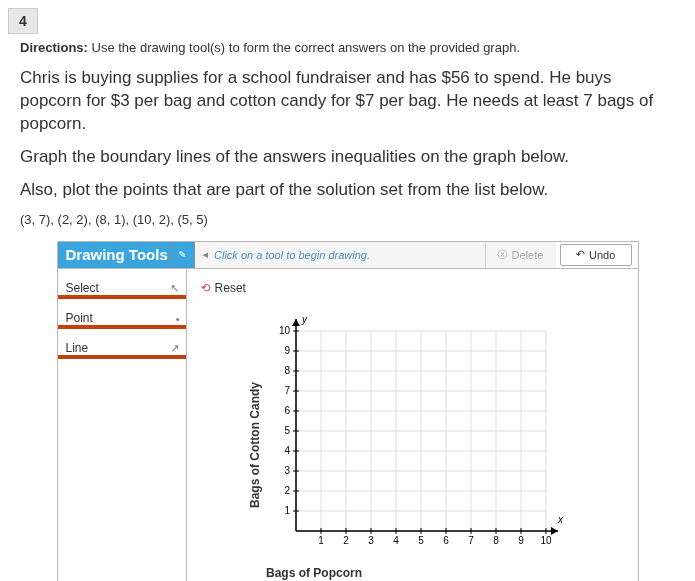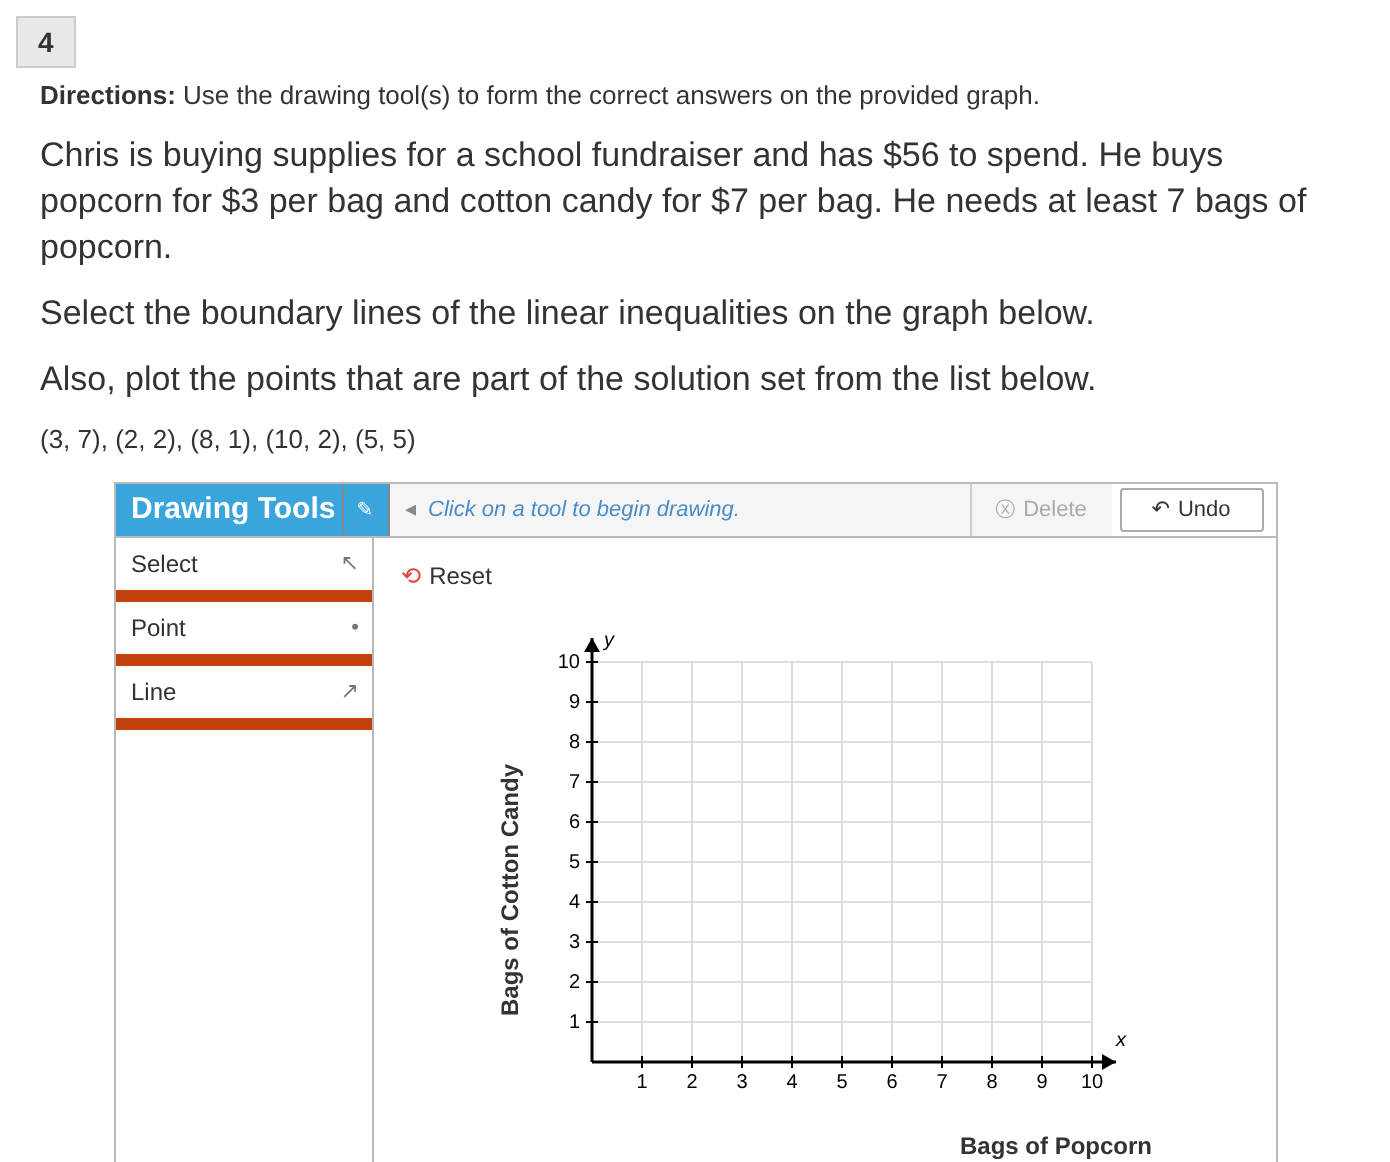--- a/index.html
+++ b/index.html
@@ -14,44 +14,44 @@
 .dtitle{background:#3aa4dc;color:#fff;font-weight:bold;font-size:15px;width:105px;padding-left:8px;display:flex;align-items:center;border-right:1px solid #888}
 .dticon{width:22px;background:#3aa4dc;border-right:1px solid #888;display:flex;align-items:center;justify-content:center;color:#fff;font-size:10px}
 .hint{flex:1;background:#f5f5f5;display:flex;align-items:center;padding-left:8px;color:#4a8cc7;font-size:11px;font-style:italic}
 .hint .car{color:#888;margin-right:6px;font-style:normal}
 .delbtn{width:70px;background:#f5f5f5;display:flex;align-items:center;justify-content:center;color:#aaa;font-size:11px;border-left:1px solid #ccc}
 .delbtn .x{margin-right:4px;font-size:10px}
 .undobtn{width:70px;background:#fff;border:1px solid #aaa;margin:2px 6px 2px 4px;display:flex;align-items:center;justify-content:center;font-size:11px;border-radius:2px;color:#333}
 .undobtn .ar{margin-right:4px;font-size:11px}
 .body{display:flex}
 .toolcol{width:128px;border-right:1px solid #bbb;background:#fff}
-.trow{height:26px;border-bottom:6px solid #c2410c;display:flex;align-items:center;padding-left:8px;font-size:12px;position:relative}
+.trow{height:26px;border-bottom:4px solid #c2410c;display:flex;align-items:flex-end;padding-left:8px;font-size:12px;position:relative}
 .trow .ic{position:absolute;right:6px;font-size:11px;color:#777}
 .canvasarea{flex:1;padding:6px 10px 10px 10px;background:#fff}
 .resetrow{height:26px;display:flex;align-items:center;padding-left:4px;font-size:12px;border-bottom:0}
 .resetrow .ric{color:#d44;margin-right:4px;font-size:12px}
 .chartbox{display:flex;align-items:center;justify-content:center;padding-top:10px}
 .ylab{writing-mode:vertical-rl;transform:rotate(180deg);font-weight:bold;font-size:12px;margin-right:4px}
-.xlab{text-align:right;font-weight:bold;font-size:12px;margin-top:2px}
+.xlab{text-align:left;font-weight:bold;font-size:12px;margin-top:2px}
 .helpdot{width:18px;height:18px;border-radius:50%;background:#1e88e5;color:#fff;font-weight:bold;display:flex;align-items:center;justify-content:center;font-size:12px;float:right;margin:6px 8px 6px 0}
 svg text{font-family:Arial;font-size:10px}
 </style>
 </head>
 <body>
 
 
 
 <div class="qnum">4</div>
 
 <div class="content">
   <div class="directions">
     <b>Directions:</b><span> Use the drawing tool(s) to form the correct answers on the provided graph.</span>
   </div>
   <div class="para">Chris is buying supplies for a school fundraiser and has $56 to spend. He buys popcorn for $3 per bag and cotton candy for $7 per bag. He needs at least 7 bags of popcorn.</div>
-  <div class="para">Select the boundary lines of the linear inequalities on the graph below.</div>
+  <div class="para">Graph the boundary lines of the answers inequalities on the graph below.</div>
   <div class="para">Also, plot the points that are part of the solution set from the list below.</div>
   <div class="ptlist">(3, 7), (2, 2), (8, 1), (10, 2), (5, 5)</div>
 
   <div class="toolwrap">
     <div class="hdrrow">
       <div class="dtitle">Drawing Tools</div>
       <div class="dticon">✎</div>
       <div class="hint">
           <span class="car">◂</span>
           <span>Click on a tool to begin drawing.</span>

